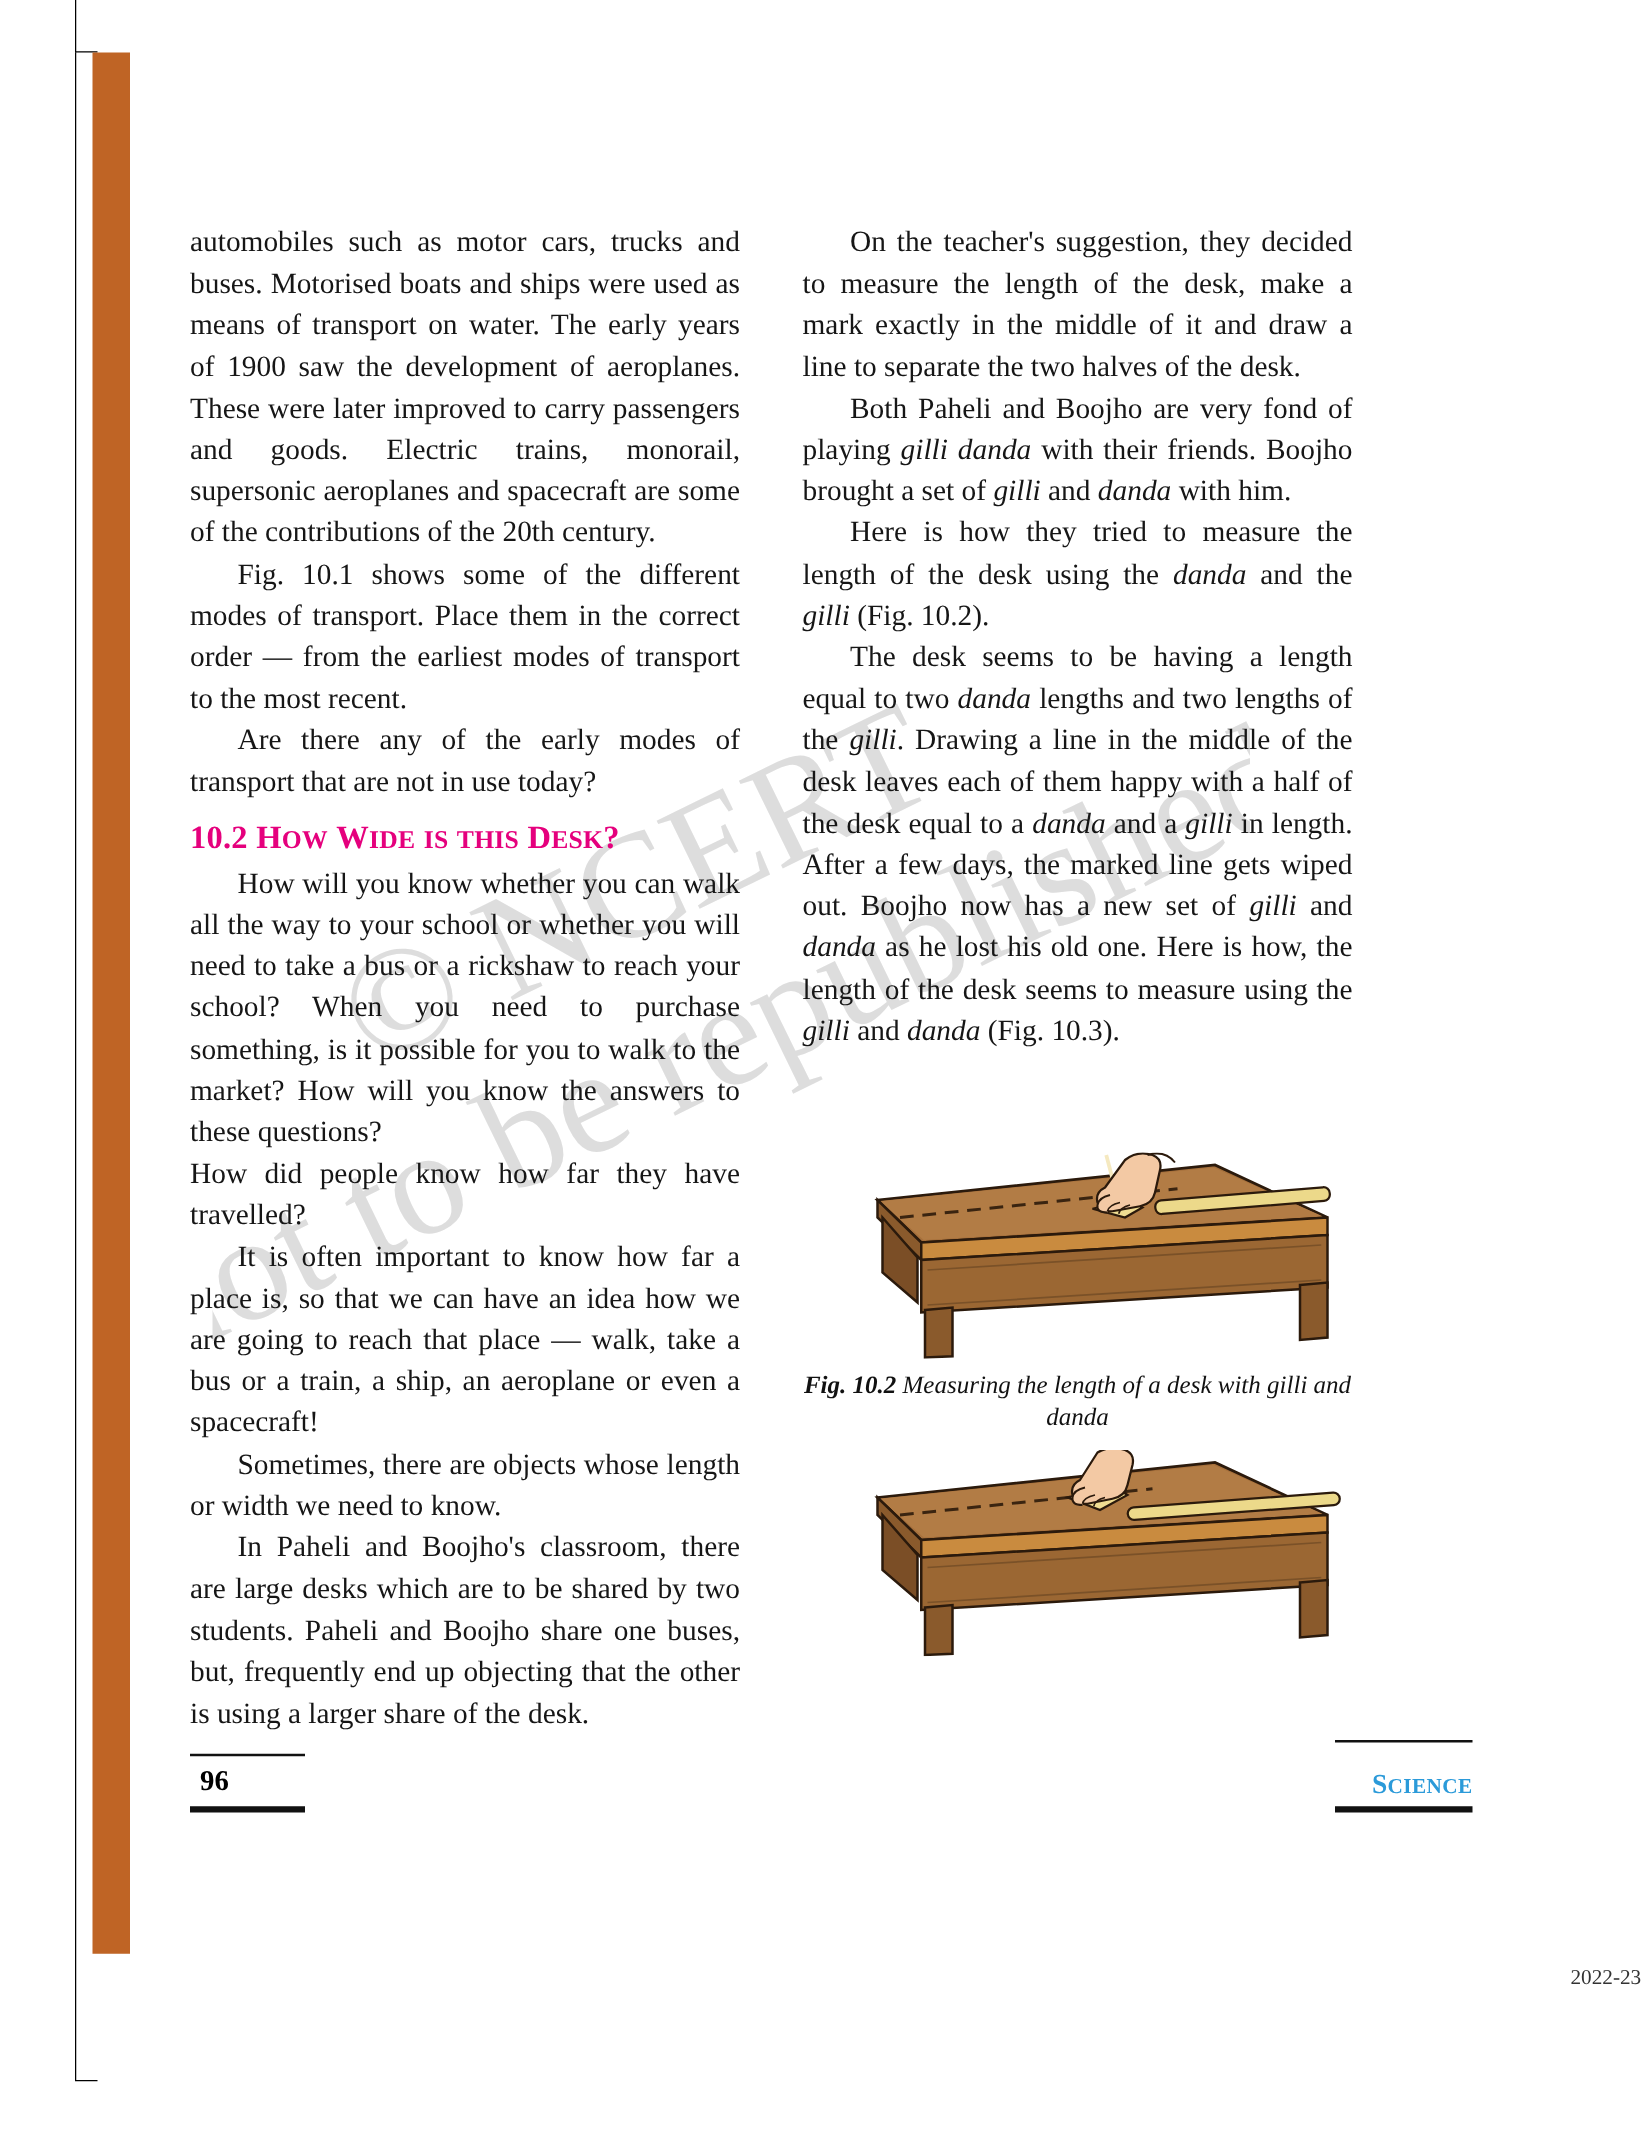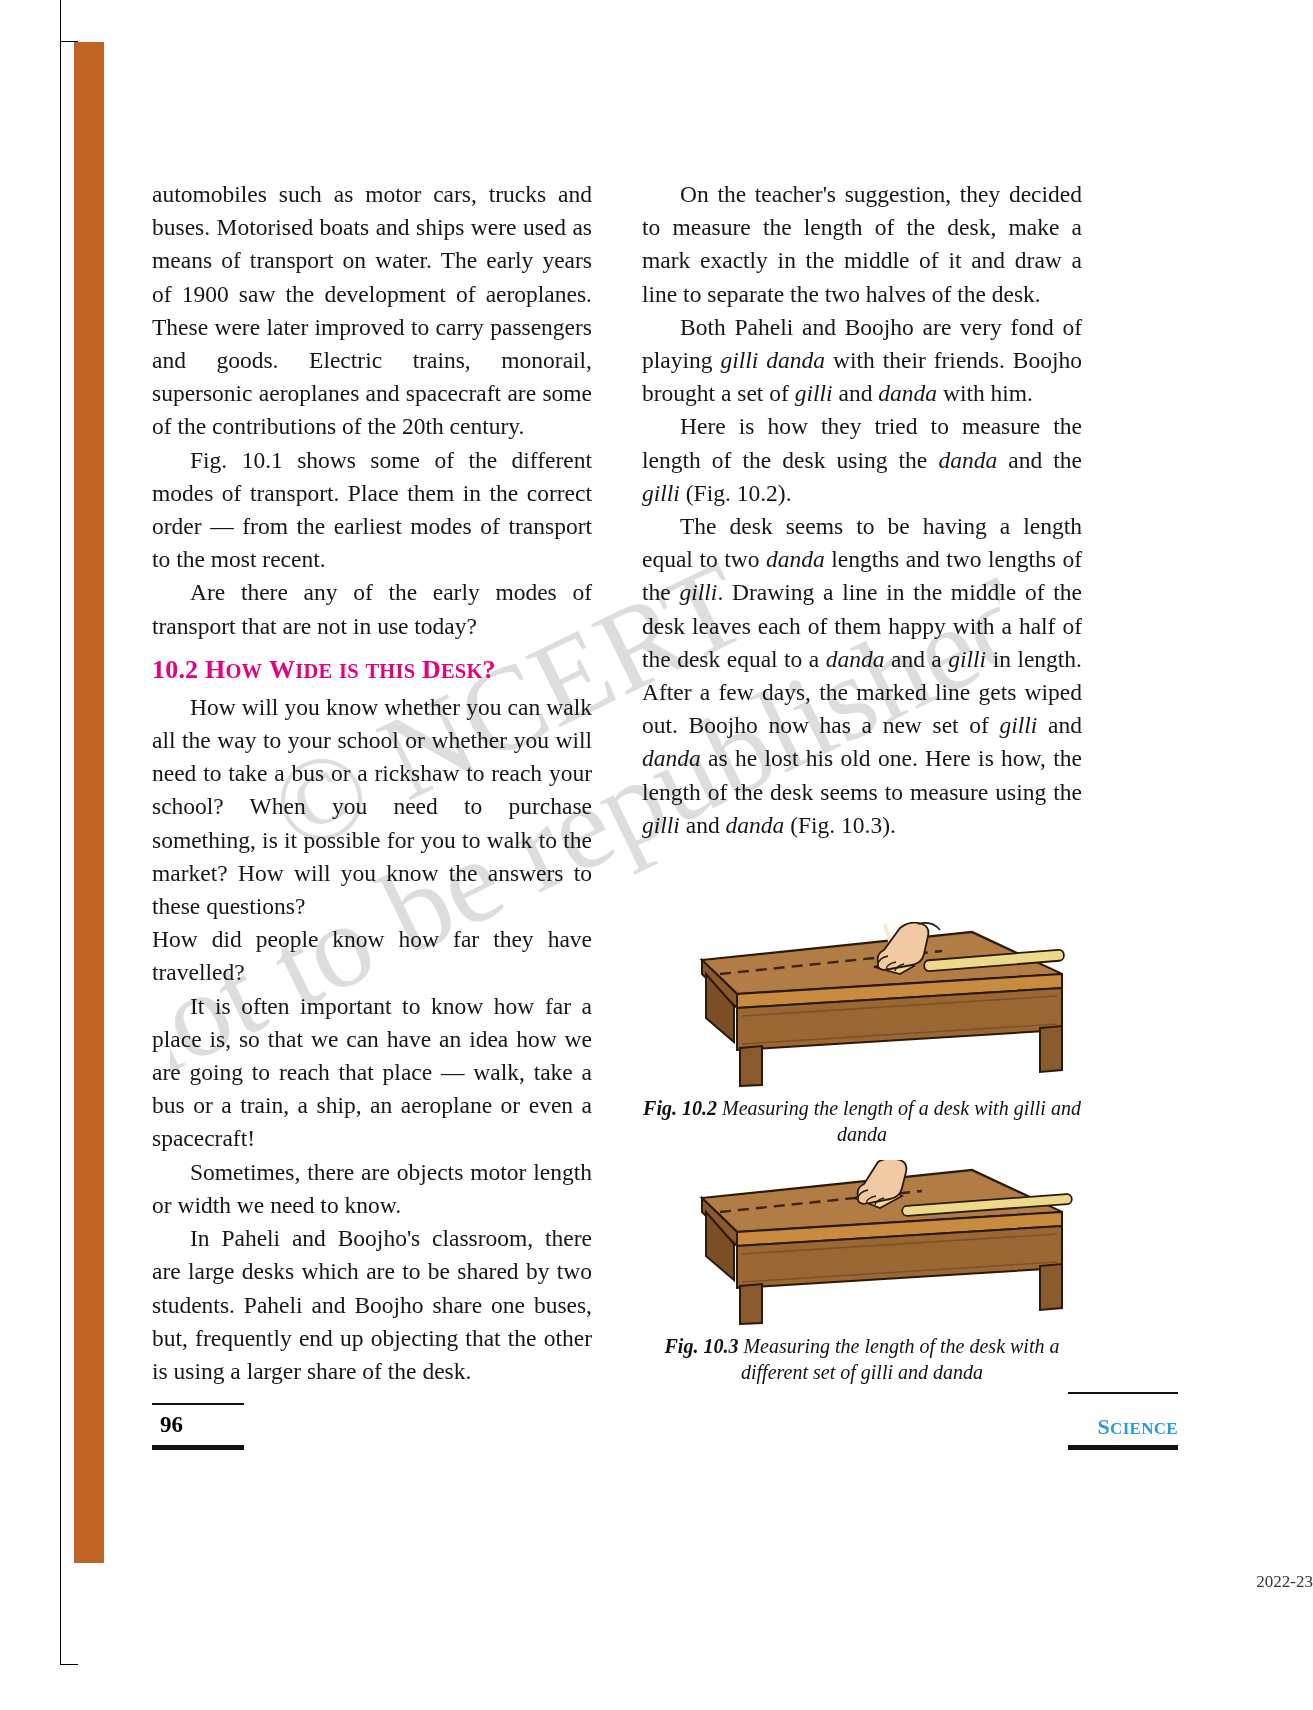--- a/index.html
+++ b/index.html
@@ -225,21 +225,21 @@
       <p class="body">Fig. 10.1 shows some of the different modes of transport. Place them in the correct order — from the earliest modes of transport to the most recent.</p>
       <p class="body">Are there any of the early modes of transport that are not in use today?</p>
 
       <h2 class="section-head">
         <span class="num">10.2</span><span>&nbsp;</span><span class="sc">H</span><span class="sc-small">OW</span><span>&nbsp;</span><span class="sc">W</span><span class="sc-small">IDE</span><span>&nbsp;</span><span class="sc-small">IS</span><span>&nbsp;</span><span class="sc-small">THIS</span><span>&nbsp;</span><span class="sc">D</span><span class="sc-small">ESK</span><span class="sc">?</span>
       </h2>
 
       <p class="body">How will you know whether you can walk all the way to your school or whether you will need to take a bus or a rickshaw to reach your school?  When you need to purchase something, is it possible for you to walk to the market? How will you know the answers to these questions?</p>
       <p class="body noindent">How did people know how far they have travelled?</p>
       <p class="body">It is often important to know how far a place is, so that we can have an idea how we are going to reach that place — walk, take a bus or a train, a ship, an aeroplane or even a spacecraft!</p>
-      <p class="body">Sometimes, there are objects motor length or width we need to know.</p>
+      <p class="body">Sometimes, there are objects whose length or width we need to know.</p>
       <p class="body">In Paheli and Boojho's  classroom, there are large desks which are to be shared by two students. Paheli and Boojho share one buses, but, frequently end up objecting that the other is using a larger share of the desk.</p>
     </div>
 
     <div class="col col-right">
       <p class="body">On the teacher's suggestion, they decided to measure the length of the desk, make a mark exactly in the middle of it and draw a line to separate the two halves of the desk.</p>
       <p class="body">Both Paheli and Boojho are very fond of playing <i>gilli danda</i> with their friends. Boojho brought a set of <i>gilli</i> and <i>danda</i> with him.</p>
       <p class="body">Here is how they tried to measure the length of the desk using the <i>danda</i> and the <i>gilli</i> (Fig. 10.2).</p>
       <p class="body">The desk seems to be having a length equal to two <i>danda</i> lengths and two lengths of the <i>gilli</i>. Drawing a line in the middle of the desk leaves each of them happy with a half of the desk equal to a <i>danda</i> and a <i>gilli</i> in length. After a few days, the marked line gets wiped out. Boojho now has a new set of <i>gilli</i> and <i>danda</i> as he lost his old one. Here is how, the length of the desk seems to measure using the <i>gilli</i> and <i>danda</i> (Fig. 10.3).</p>
     </div>
   </div>
@@ -299,25 +299,20 @@
 
       <rect x="260" y="40" width="170" height="10" rx="5" fill="#ecd98a" stroke="#2b1a0c" stroke-width="1.8" transform="rotate(-4.2 345 45)"></rect>
 
       <polygon points="212,38 248,28 260,36 238,48" fill="#f0dd92" stroke="#2b1a0c" stroke-width="1.8"></polygon>
 
       <path d="M236 2 q10 -6 22 -2 q8 3 6 12 l-4 16 q-2 9 -12 11 l-20 4 q-10 1 -12 -7 q-2 -8 6 -12 z" fill="#f3c9a4" stroke="#2b1a0c" stroke-width="1.8"></path>
       <path d="M226 30 q-9 2 -10 8 q-1 6 8 6" fill="#f3c9a4" stroke="#2b1a0c" stroke-width="1.6"></path>
       <path d="M234 36 q-9 2 -10 7" fill="none" stroke="#2b1a0c" stroke-width="1.3"></path>
       <path d="M242 38 q-8 2 -9 7" fill="none" stroke="#2b1a0c" stroke-width="1.3"></path>
     </svg>
-    <div class="caption">
-      <span class="figlabel">Fig. 10.3</span>
-      <span>Measuring the length of the desk with</span>
-      <span>a different set of gilli and danda</span>
-    </div>
   </div>
 
   <div class="folio">
     <div class="rule-thin"></div>
     <div class="num">96</div>
     <div class="rule-thick"></div>
   </div>
 
   <div class="footer-right">
     <div class="rule-thin"></div>

